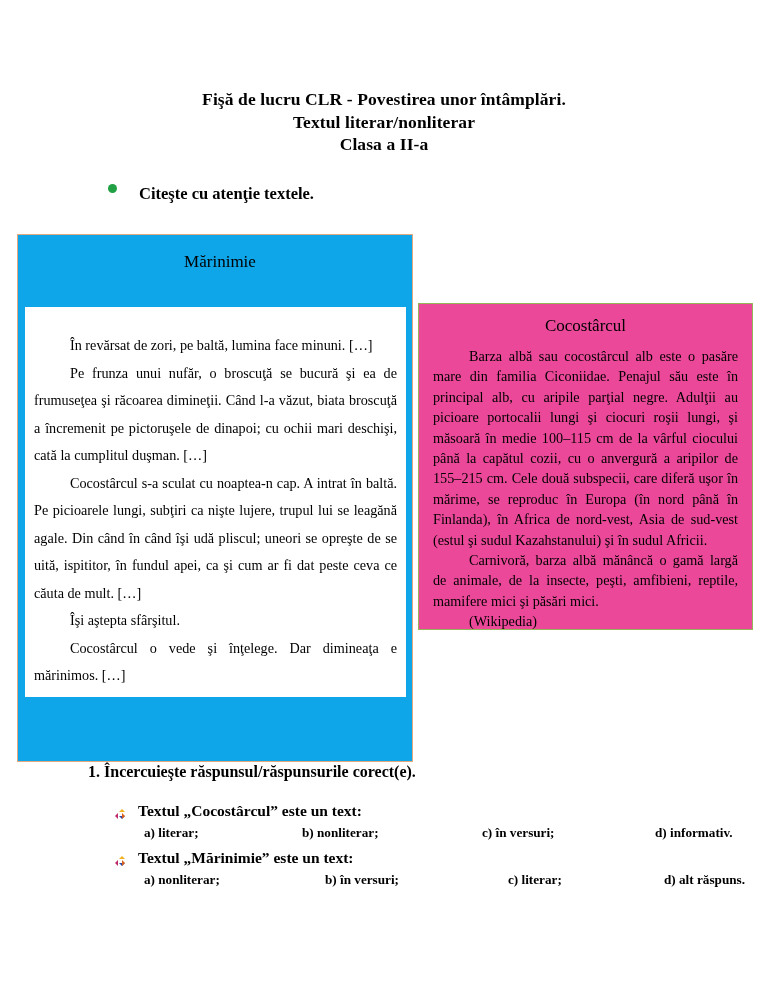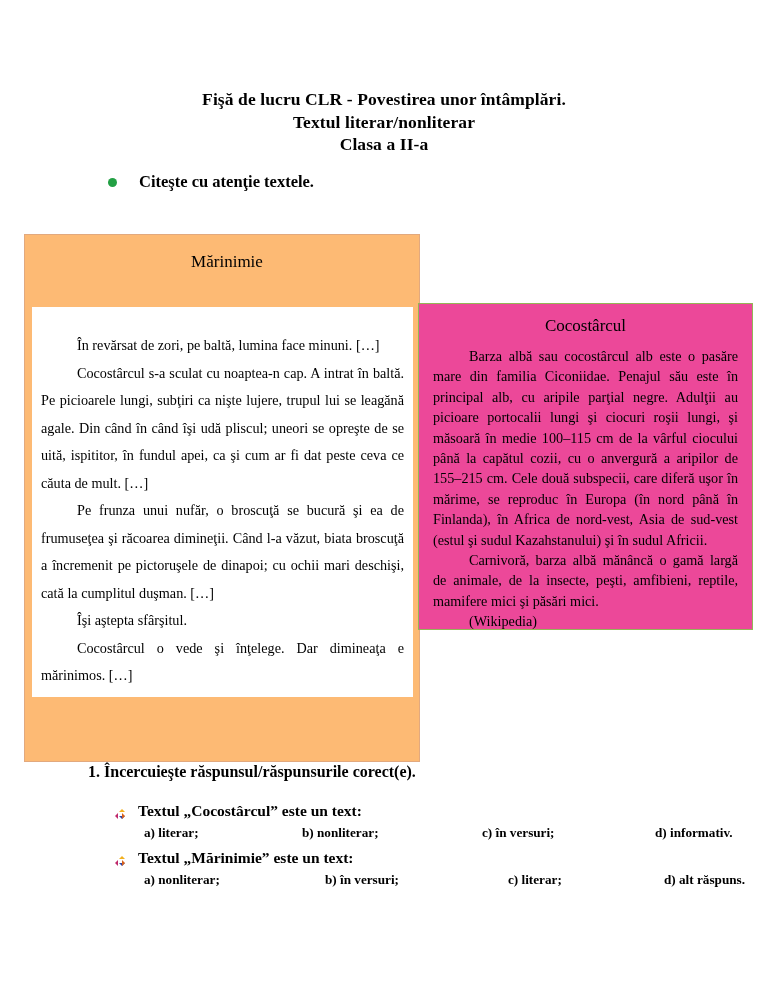--- a/index.html
+++ b/index.html
@@ -33,48 +33,48 @@
     font-size: 17.5px;
     line-height: 22.5px;
     letter-spacing: 0.1px;
   }
   .title-line { display: block; }
 
   
   .instruction-row {
     position: absolute;
     left: 108px;
-    top: 172px;
+    top: 184px;
     display: flex;
-    align-items: center;
+    align-items: flex-start;
     font-family: Liberation Serif, serif;
   }
   .green-bullet {
     width: 9px;
     height: 9px;
     border-radius: 50%;
     background: #22a044;
     display: inline-block;
     margin-right: 22px;
     flex: none;
   }
   .instruction-text {
     font-weight: bold;
     font-size: 16.5px;
     line-height: 20px;
   }
 
   
   .peach-box {
     position: absolute;
-    left: 24px;
+    left: 17px;
     top: 234px;
     width: 396px;
     height: 528px;
-    background: #fdba74;
+    background: #0ea5e9;
     border: 1.3px solid #e2a97e;
     box-sizing: border-box;
   }
   .peach-head {
     padding: 16px 18px 0 18px;
   }
   .peach-title {
     text-align: center;
     font-size: 17px;
     line-height: 22px;
@@ -216,22 +216,22 @@
     <span class="green-bullet"></span>
     <span class="instruction-text">Citeşte cu atenţie textele.</span>
   </div>
 
   <div class="peach-box">
     <div class="peach-head">
       <div class="peach-title">Mărinimie</div>
     </div>
     <div class="peach-white">
       <p>În revărsat de zori, pe baltă, lumina face minuni. […]</p>
+      <p>Pe frunza unui nufăr, o broscuţă se bucură şi ea de frumuseţea şi răcoarea dimineţii. Când l-a văzut, biata broscuţă a încremenit pe pictoruşele de dinapoi; cu ochii mari deschişi, cată la cumplitul duşman. […]</p>
       <p>Cocostârcul s-a sculat cu noaptea-n cap. A intrat în baltă. Pe picioarele lungi, subţiri ca nişte lujere, trupul lui se leagănă agale. Din când în când îşi udă pliscul; uneori se opreşte de se uită, ispititor, în fundul apei, ca şi cum ar fi dat peste ceva ce căuta de mult. […]</p>
-      <p>Pe frunza unui nufăr, o broscuţă se bucură şi ea de frumuseţea şi răcoarea dimineţii. Când l-a văzut, biata broscuţă a încremenit pe pictoruşele de dinapoi; cu ochii mari deschişi, cată la cumplitul duşman. […]</p>
       <p>Îşi aştepta sfârşitul.</p>
       <p>Cocostârcul o vede şi înţelege. Dar dimineaţa e mărinimos. […]</p>
     </div>
   </div>
 
   <div class="green-box">
     <div class="green-title">Cocostârcul</div>
     <p>Barza albă sau cocostârcul alb este o pasăre mare din familia Ciconiidae. Penajul său este în principal alb, cu aripile parţial negre. Adulţii au picioare portocalii lungi şi ciocuri roşii lungi, şi măsoară în medie 100–115 cm de la vârful ciocului până la capătul cozii, cu o anvergură a aripilor de 155–215 cm. Cele două subspecii, care diferă uşor în mărime, se reproduc în Europa (în nord până în Finlanda), în Africa de nord-vest, Asia de sud-vest (estul şi sudul Kazahstanului) şi în sudul Africii.</p>
     <p>Carnivoră, barza albă mănâncă o gamă largă de animale, de la insecte, peşti, amfibieni, reptile, mamifere mici şi păsări mici.</p>
     <p class="green-source">(Wikipedia)</p>

